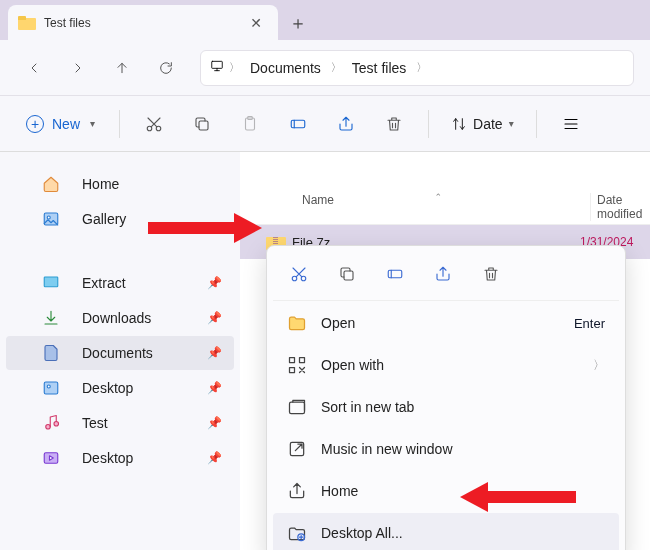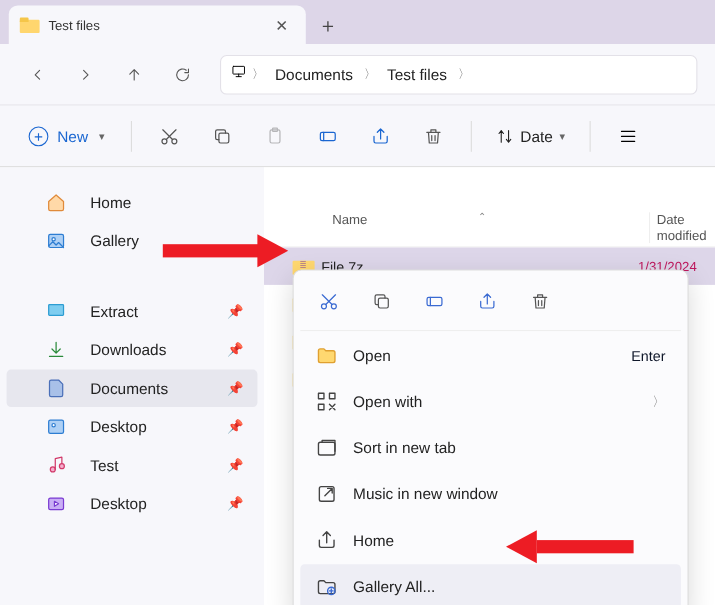--- a/index.html
+++ b/index.html
@@ -394,21 +394,21 @@
     <span>Home</span>
   </div>
   <div class="ctx-item hov">
     <span class="ico">
         <svg viewBox="0 0 24 24">
           <path d="M3 8a2 2 0 0 1 2-2h4l2 2h8a2 2 0 0 1 2 2v8a2 2 0 0 1-2 2H5a2 2 0 0 1-2-2z"></path>
           <circle cx="17" cy="17" r="4" style="stroke:#3a6ad2"></circle>
           <path d="M17 15v4M15 17h4" style="stroke:#3a6ad2"></path>
         </svg>
       </span>
-    <span>Gallery All...</span>
+    <span>Desktop All...</span>
   </div>
 </div>
 
 <div class="arrow" style="left:148px; top:213px; width:114px; height:30px;">
   <div class="arrow-body" style="left:0; top:9px; width:88px; height:12px;"></div>
   <div class="arrow-head" style="left:86px; top:0; border-left:28px solid #ed1c24; border-top:15px solid transparent; border-bottom:15px solid transparent;"></div>
 </div>
 <div class="arrow" style="left:460px; top:482px; width:114px; height:30px;">
   <div class="arrow-body" style="left:28px; top:9px; width:88px; height:12px;"></div>
   <div class="arrow-head" style="left:0; top:0; border-right:28px solid #ed1c24; border-top:15px solid transparent; border-bottom:15px solid transparent;"></div>

